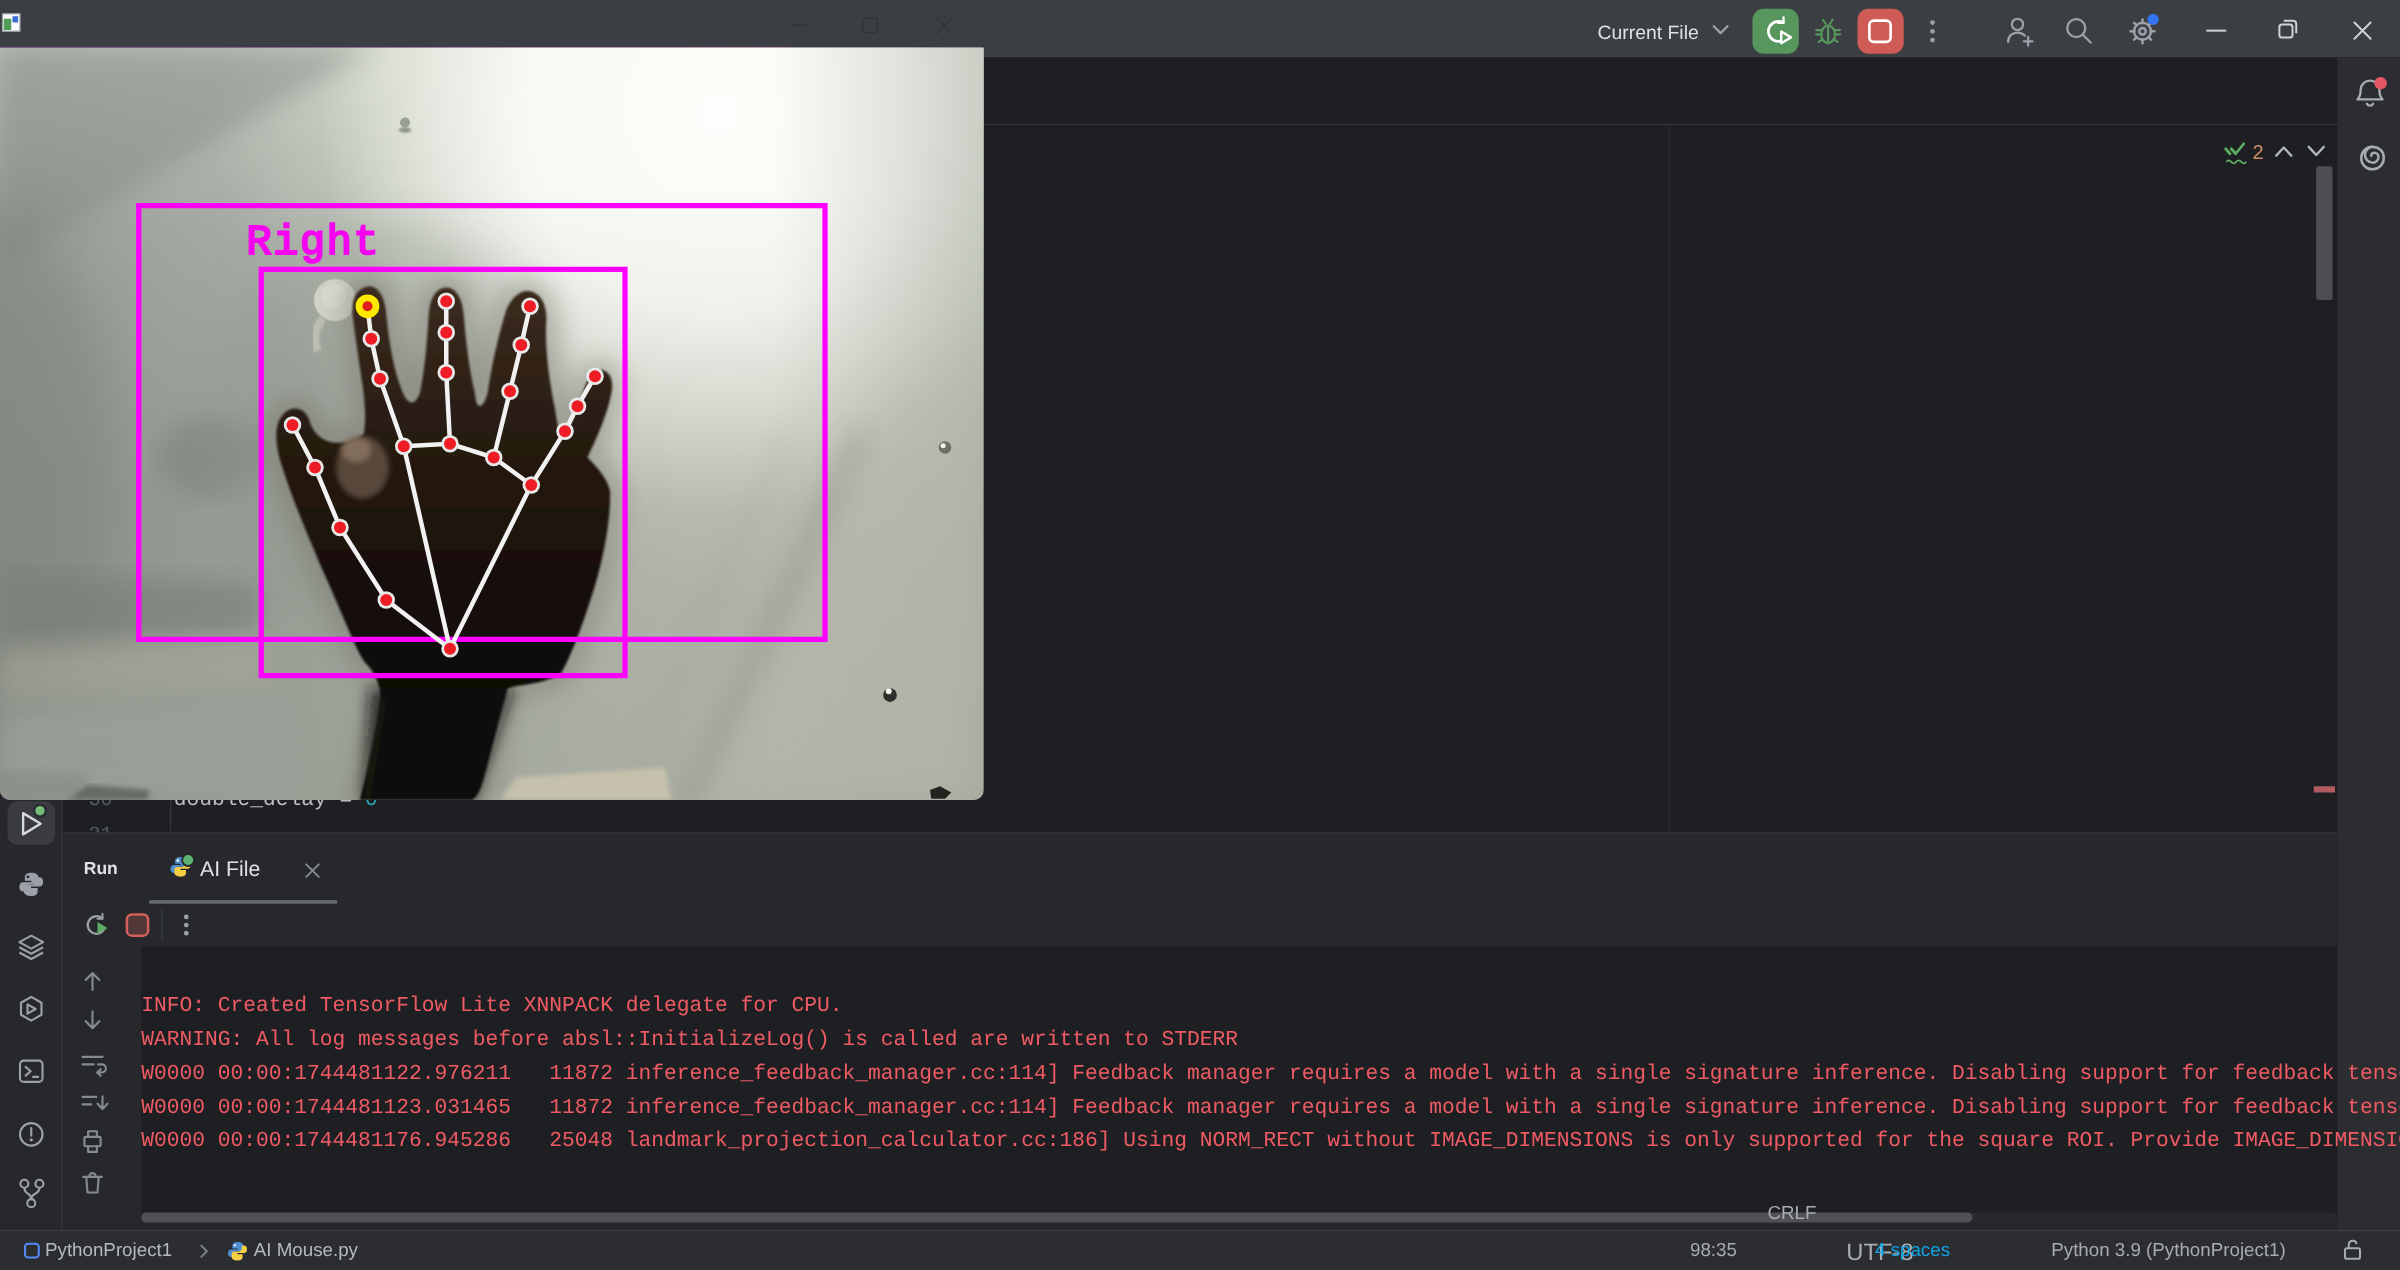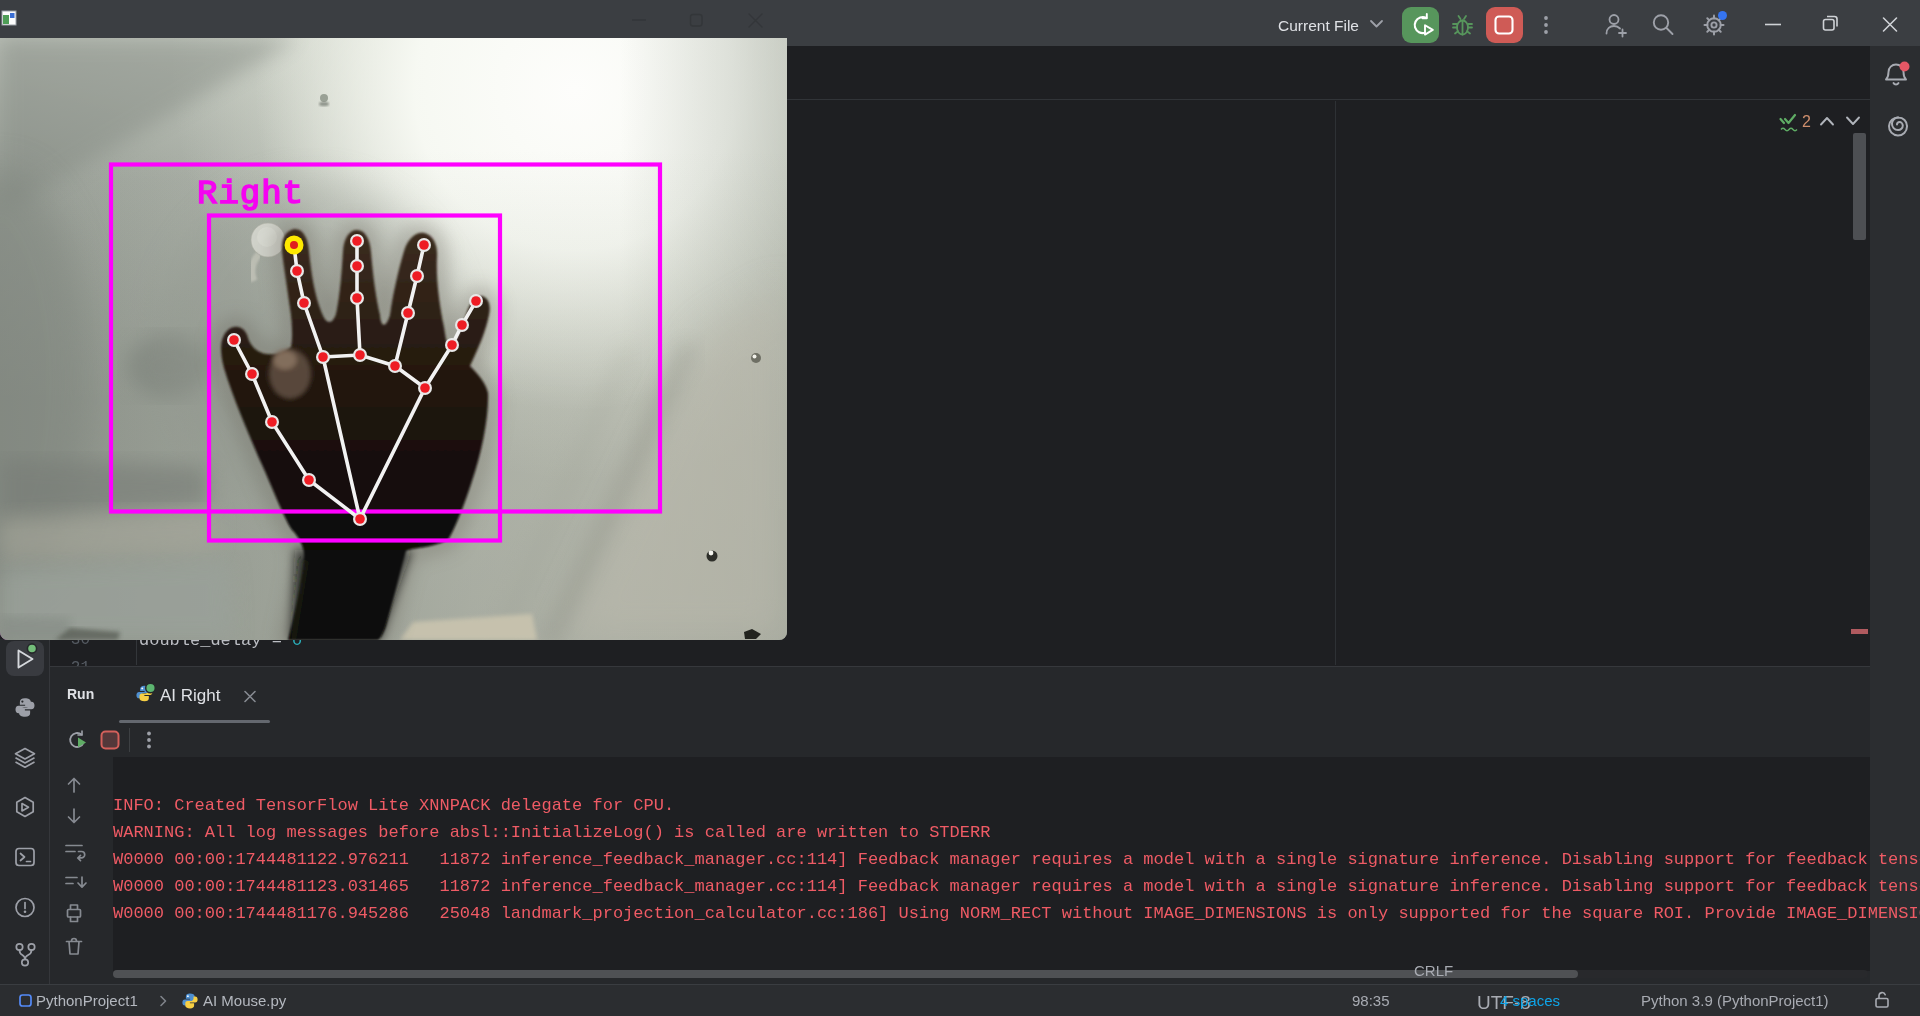--- a/index.html
+++ b/index.html
@@ -44,21 +44,21 @@
   <div class="abs" style="left:1853px;top:133px;width:13px;height:107px;background:#4d4f53;border-radius:2px;"></div>
   <div class="abs" style="left:1851px;top:629px;width:17px;height:5px;background:#b05a5f;"></div>
 
   <div class="abs" id="inspect" style="left:1770px;top:108px;width:95px;height:22px;"></div>
 
   <div class="abs" id="runpanel"></div>
   <div class="abs" id="leftstrip"></div>
   <div class="abs" id="console"></div>
 
   <div class="abs" style="left:67px;top:686px;font-size:14px;font-weight:bold;color:#dfe1e5;">Run</div>
-  <div class="abs" style="left:160px;top:686px;font-size:17px;color:#dfe1e5;">AI Right</div>
+  <div class="abs" style="left:160px;top:686px;font-size:17px;color:#dfe1e5;">AI File</div>
   <div class="abs" style="left:119px;top:720px;width:151px;height:3px;background:#64686f;border-radius:2px;"></div>
 
   <div class="abs conline red" style="left:113px;top:792px;">INFO: Created TensorFlow Lite XNNPACK delegate for CPU.</div>
   <div class="abs conline red" style="left:113px;top:819px;">WARNING: All log messages before absl::InitializeLog() is called are written to STDERR</div>
   <div class="abs conline red" style="left:113px;top:846px;">W0000 00:00:1744481122.976211   11872 inference_feedback_manager.cc:114] Feedback manager requires a model with a single signature inference. Disabling support for feedback tensors.</div>
   <div class="abs conline red" style="left:113px;top:873px;">W0000 00:00:1744481123.031465   11872 inference_feedback_manager.cc:114] Feedback manager requires a model with a single signature inference. Disabling support for feedback tensors.</div>
   <div class="abs conline red" style="left:113px;top:900px;">W0000 00:00:1744481176.945286   25048 landmark_projection_calculator.cc:186] Using NORM_RECT without IMAGE_DIMENSIONS is only supported for the square ROI. Provide IMAGE_DIMENSIONS</div>
 
   <div class="abs" style="left:113px;top:970px;width:1755px;height:8px;background:#28292c;border-radius:4px;"></div>
   <div class="abs" style="left:113px;top:970px;width:1465px;height:8px;background:#4f5154;border-radius:4px;"></div>

